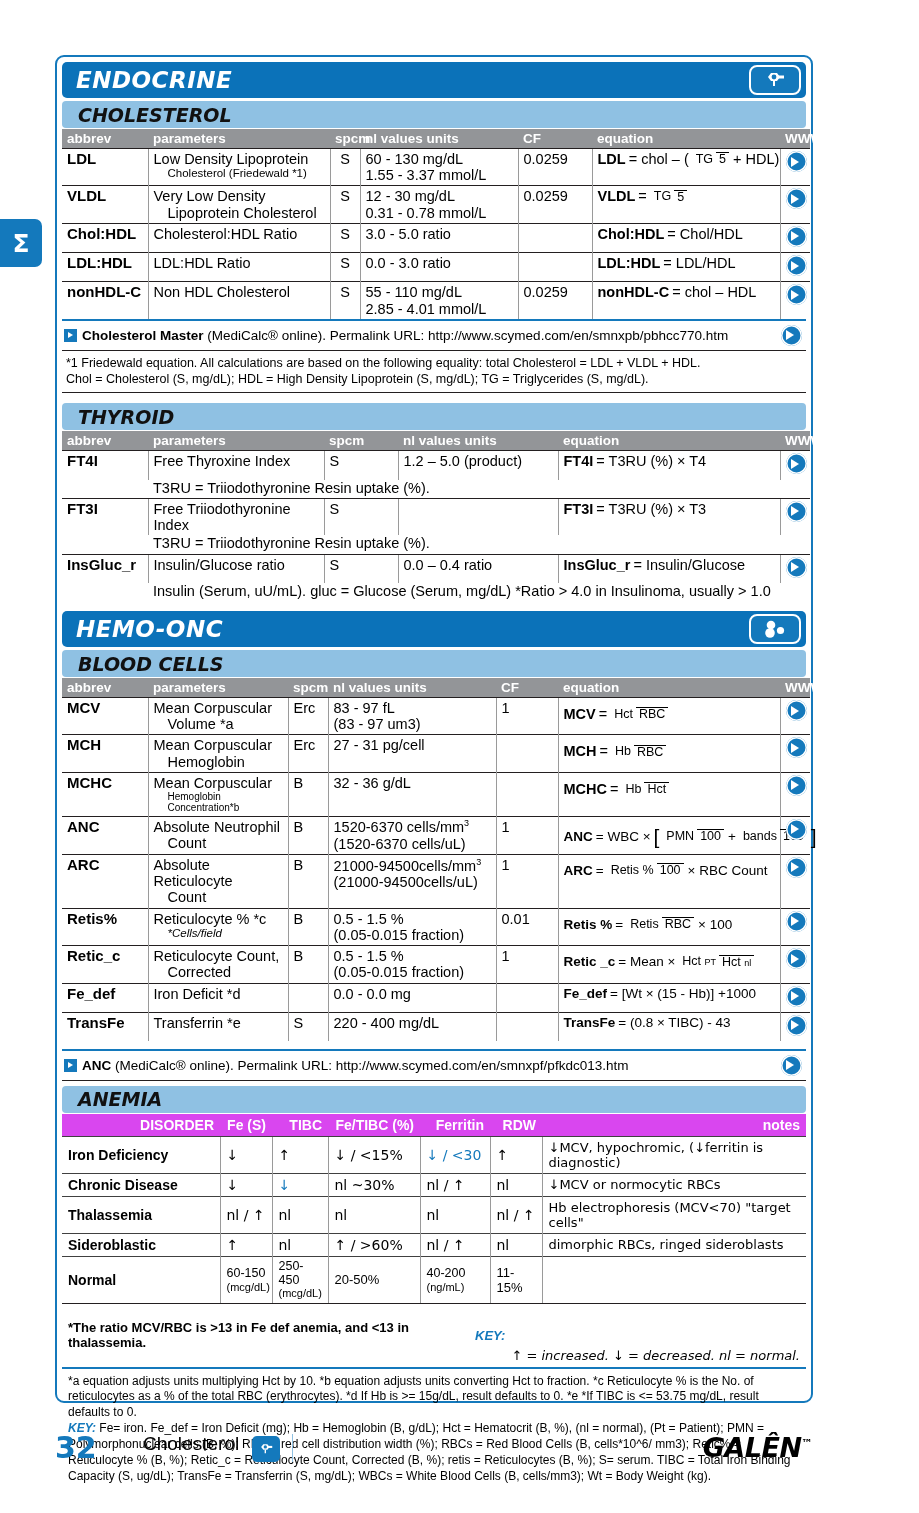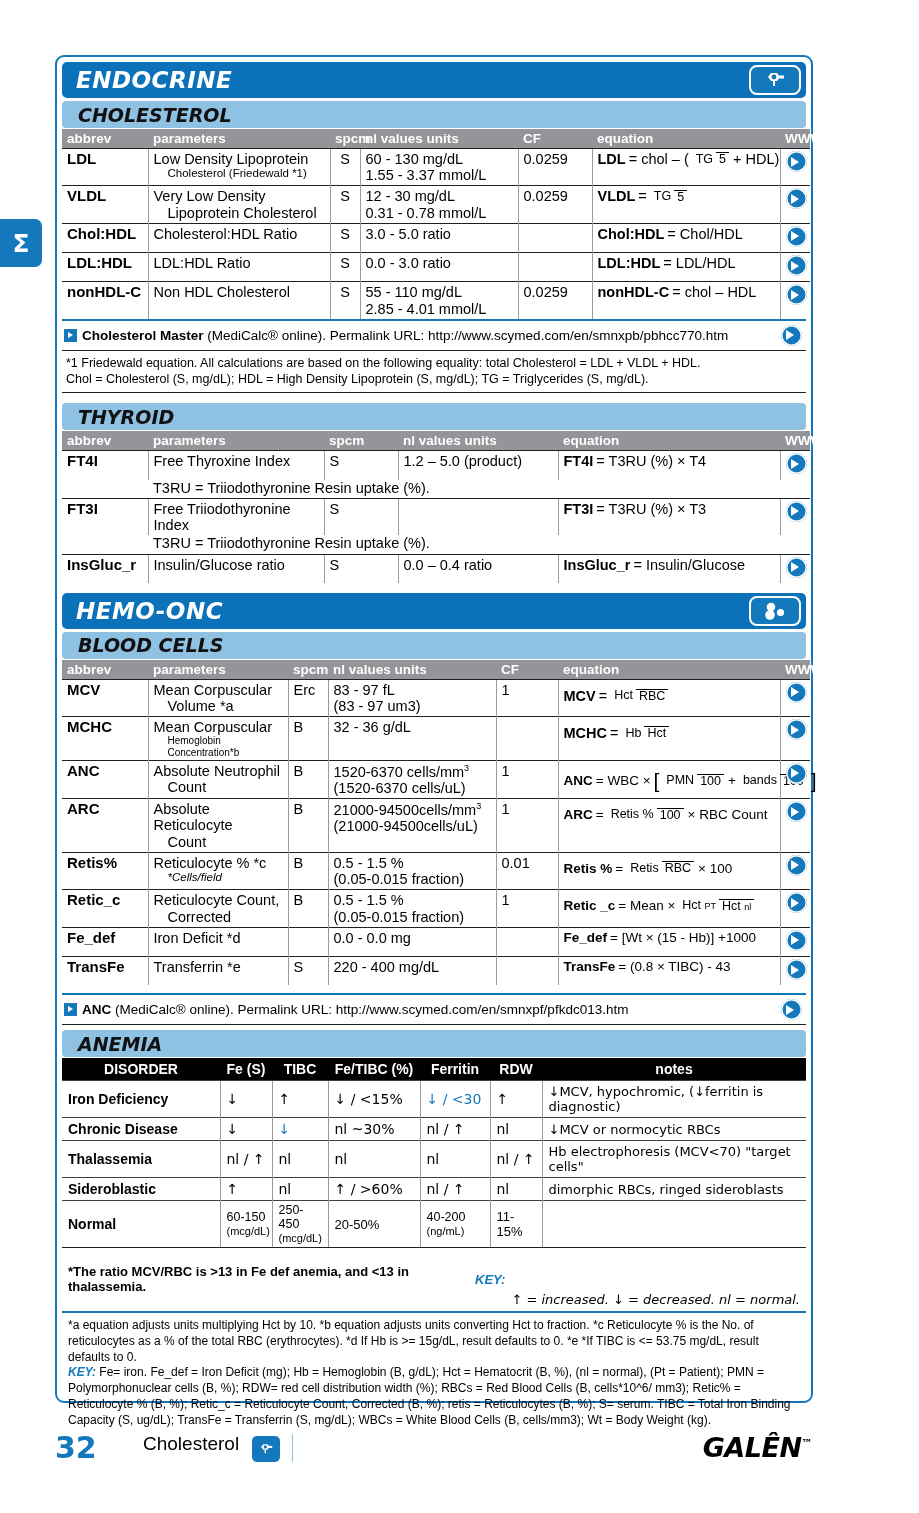--- a/index.html
+++ b/index.html
@@ -172,24 +172,24 @@
   .footnote-block {
     border-bottom:1px solid #231F20;
     padding:4px 4px 5px 4px;
     font-size:12.5px;
     line-height:1.3;
   }
 
   
   table.anemia { width:100%; border-collapse:collapse; table-layout:fixed; }
   table.anemia th {
-    background:#000000;
+    background:#d946ef;
     color:#fff;
     font-size:14px; font-weight:bold;
-    text-align:center;
+    text-align:right;
     padding:3px 6px;
     height:22px;
   }
   table.anemia td {
     border-top:1px solid #404040;
     border-left:1px solid #9a9a9a;
     padding:3px 6px;
     font-size:14px;
     vertical-align:middle;
   }
@@ -474,20 +474,24 @@
         <td>S</td>
         <td>0.0 – 0.4 ratio</td>
         <td>
           <div class="eq">
               <b>InsGluc_r</b>
               <span>= Insulin/Glucose</span>
             </div>
         </td>
         <td class="wwwcell"><span class="www"></span></td>
       </tr>
+      <tr class="thin">
+        <td class="abbr"></td>
+        <td colspan="5" class="small noleft">Insulin (Serum, uU/mL). gluc = Glucose (Serum, mg/dL) *Ratio &gt; 4.0 in Insulinoma, usually &gt; 1.0</td>
+      </tr>
     </tbody>
   </table>
 
   <div class="sect-gap"></div>
 
   <div class="banner">
     <div class="banner-title">HEMO-ONC</div>
     <div class="banner-icon">
       <svg width="28" height="20" viewBox="0 0 28 20">
         <circle cx="10" cy="6" r="4.3" fill="#fff"></circle>
@@ -542,20 +546,41 @@
               <span>=</span>
             <span class="frac">
               <span class="num">Hct</span>
               <span class="den">RBC</span>
             </span>
           </div>
         </td>
         <td class="wwwcell"><span class="www"></span></td>
       </tr>
 
+      <tr>
+        <td class="abbr">MCH</td>
+        <td>
+          <span>Mean Corpuscular</span>
+          <span class="indent">Hemoglobin</span>
+        </td>
+        <td>Erc</td>
+        <td>27 - 31 pg/cell</td>
+        <td></td>
+        <td>
+          <div class="eq" style="padding-top:6px">
+            <b>MCH</b>
+              <span>=</span>
+            <span class="frac">
+              <span class="num">Hb</span>
+              <span class="den">RBC</span>
+            </span>
+          </div>
+        </td>
+        <td class="wwwcell"><span class="www"></span></td>
+      </tr>
 
       <tr>
         <td class="abbr">MCHC</td>
         <td>
           <span>Mean Corpuscular</span>
           <span class="indent" style="font-size:10px">Hemoglobin Concentration*b</span>
         </td>
         <td>B</td>
         <td>32 - 36 g/dL</td>
         <td></td>

